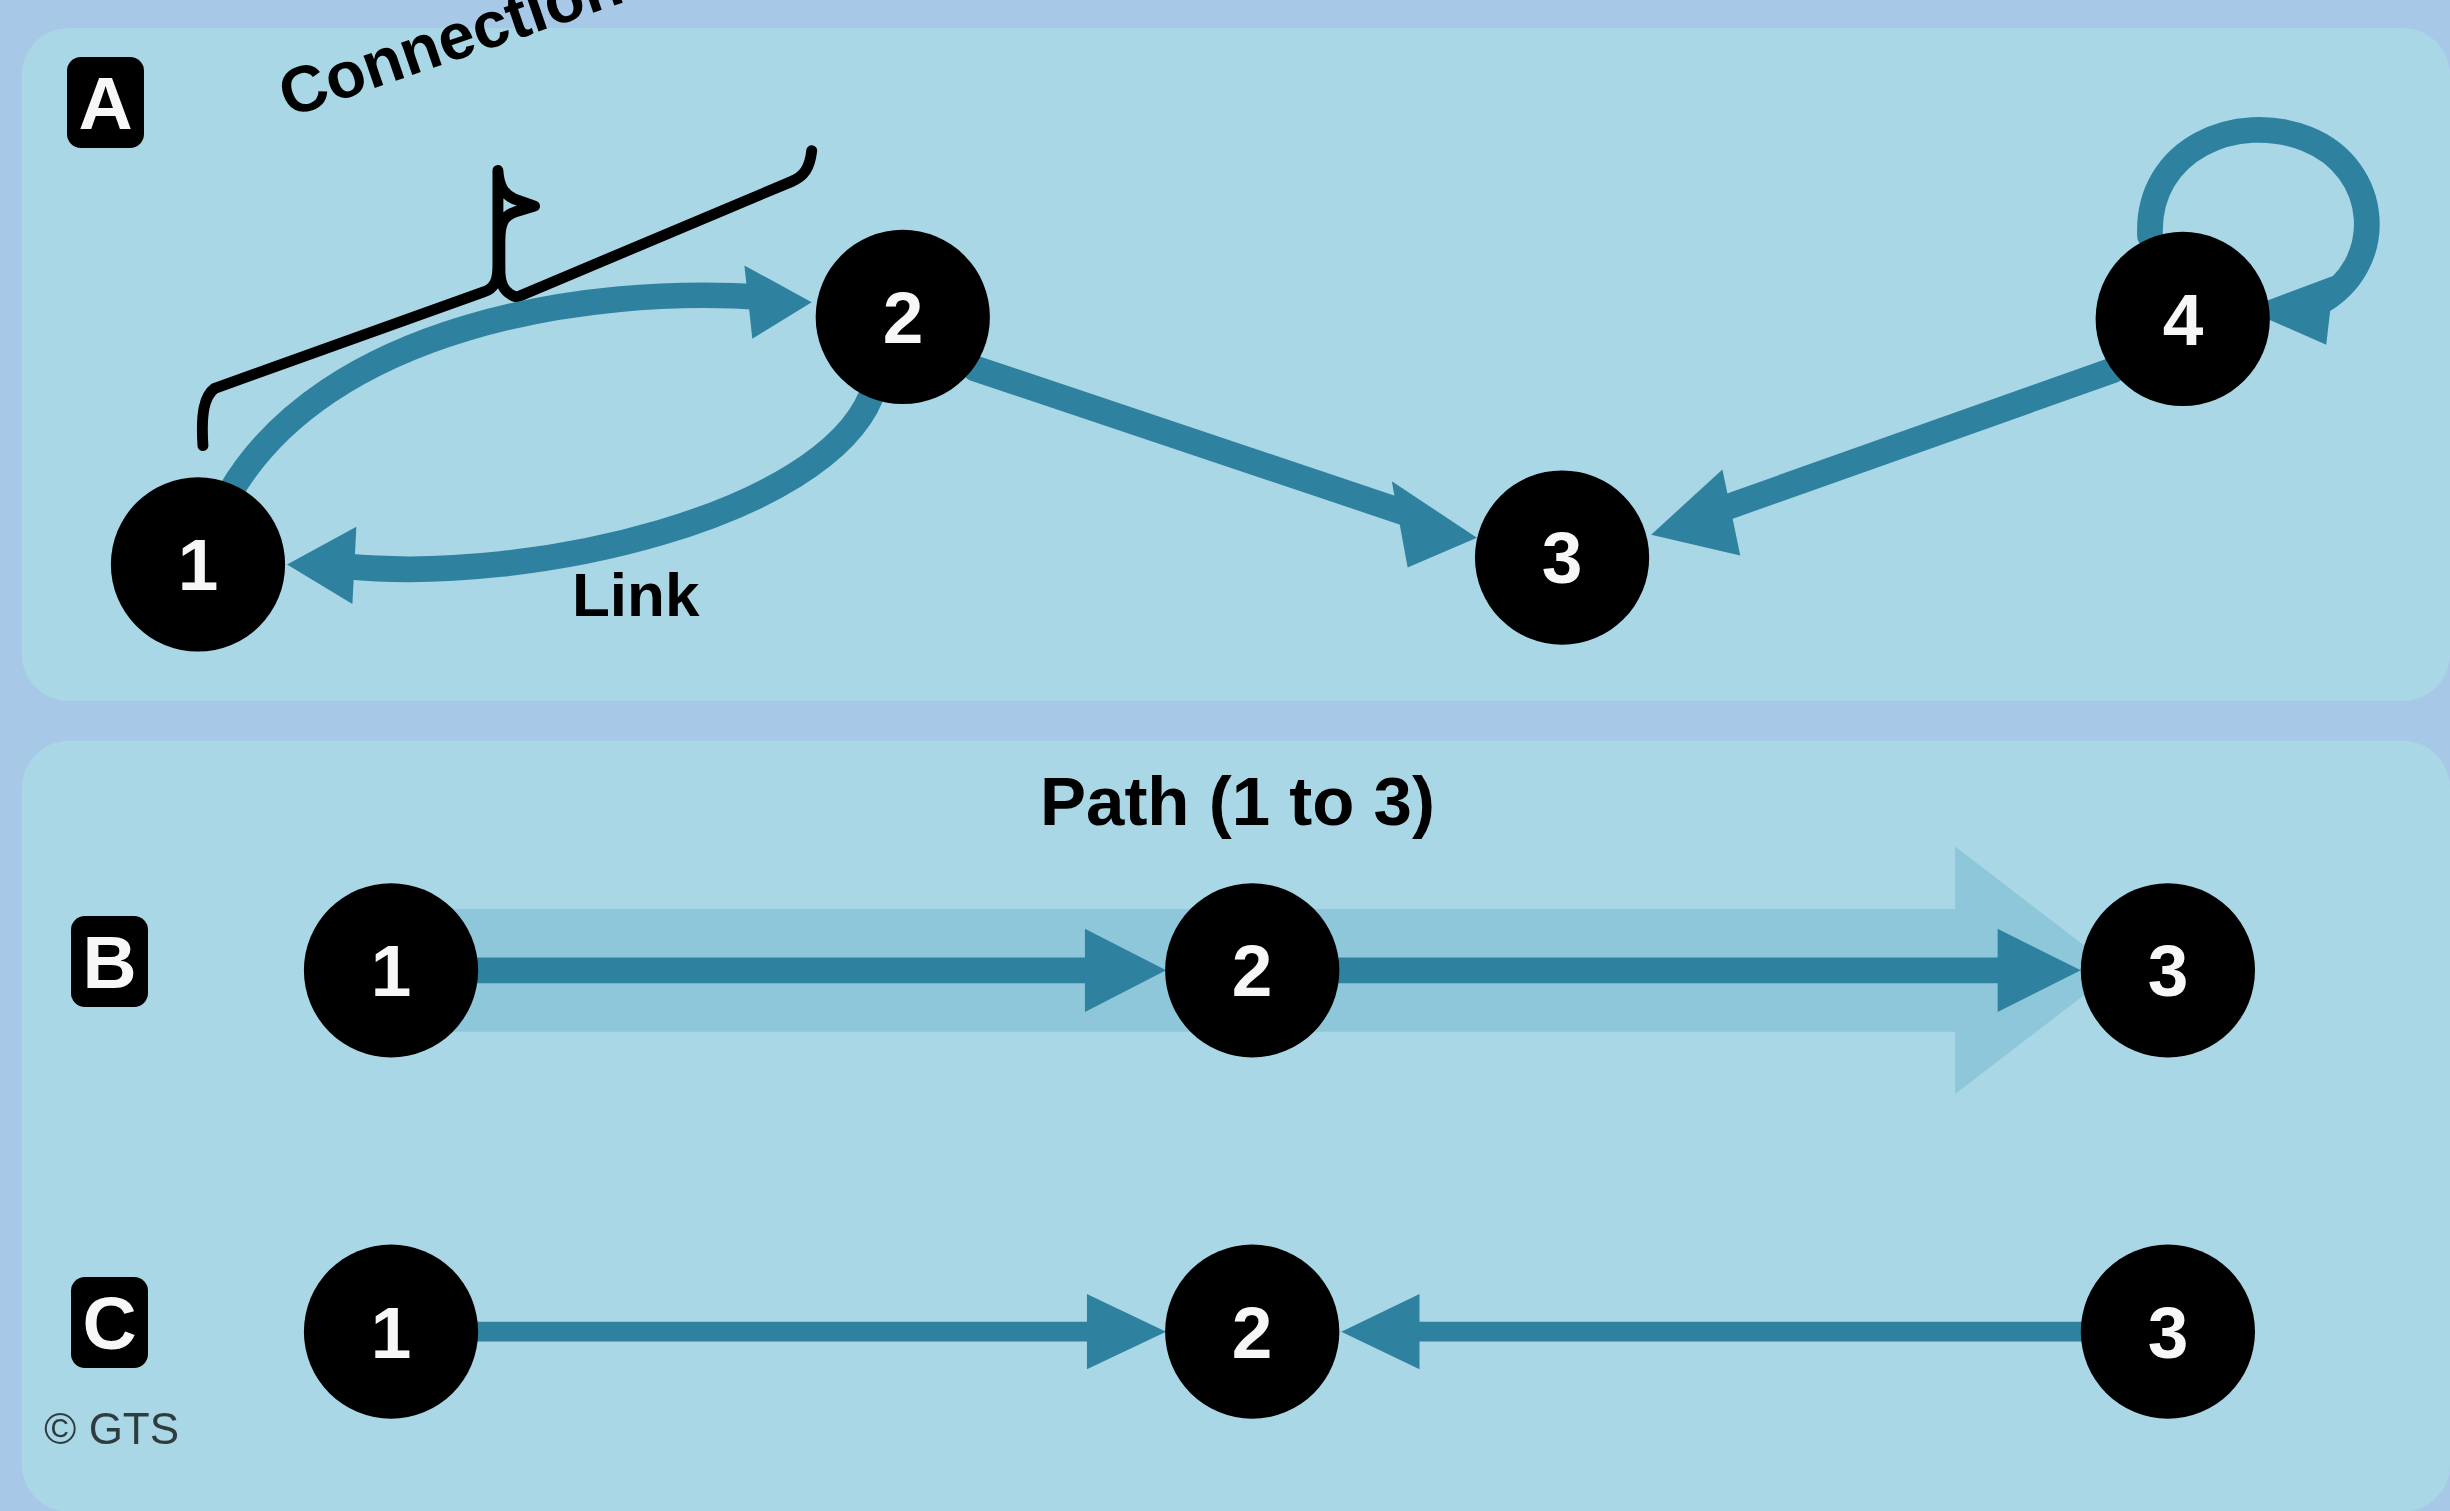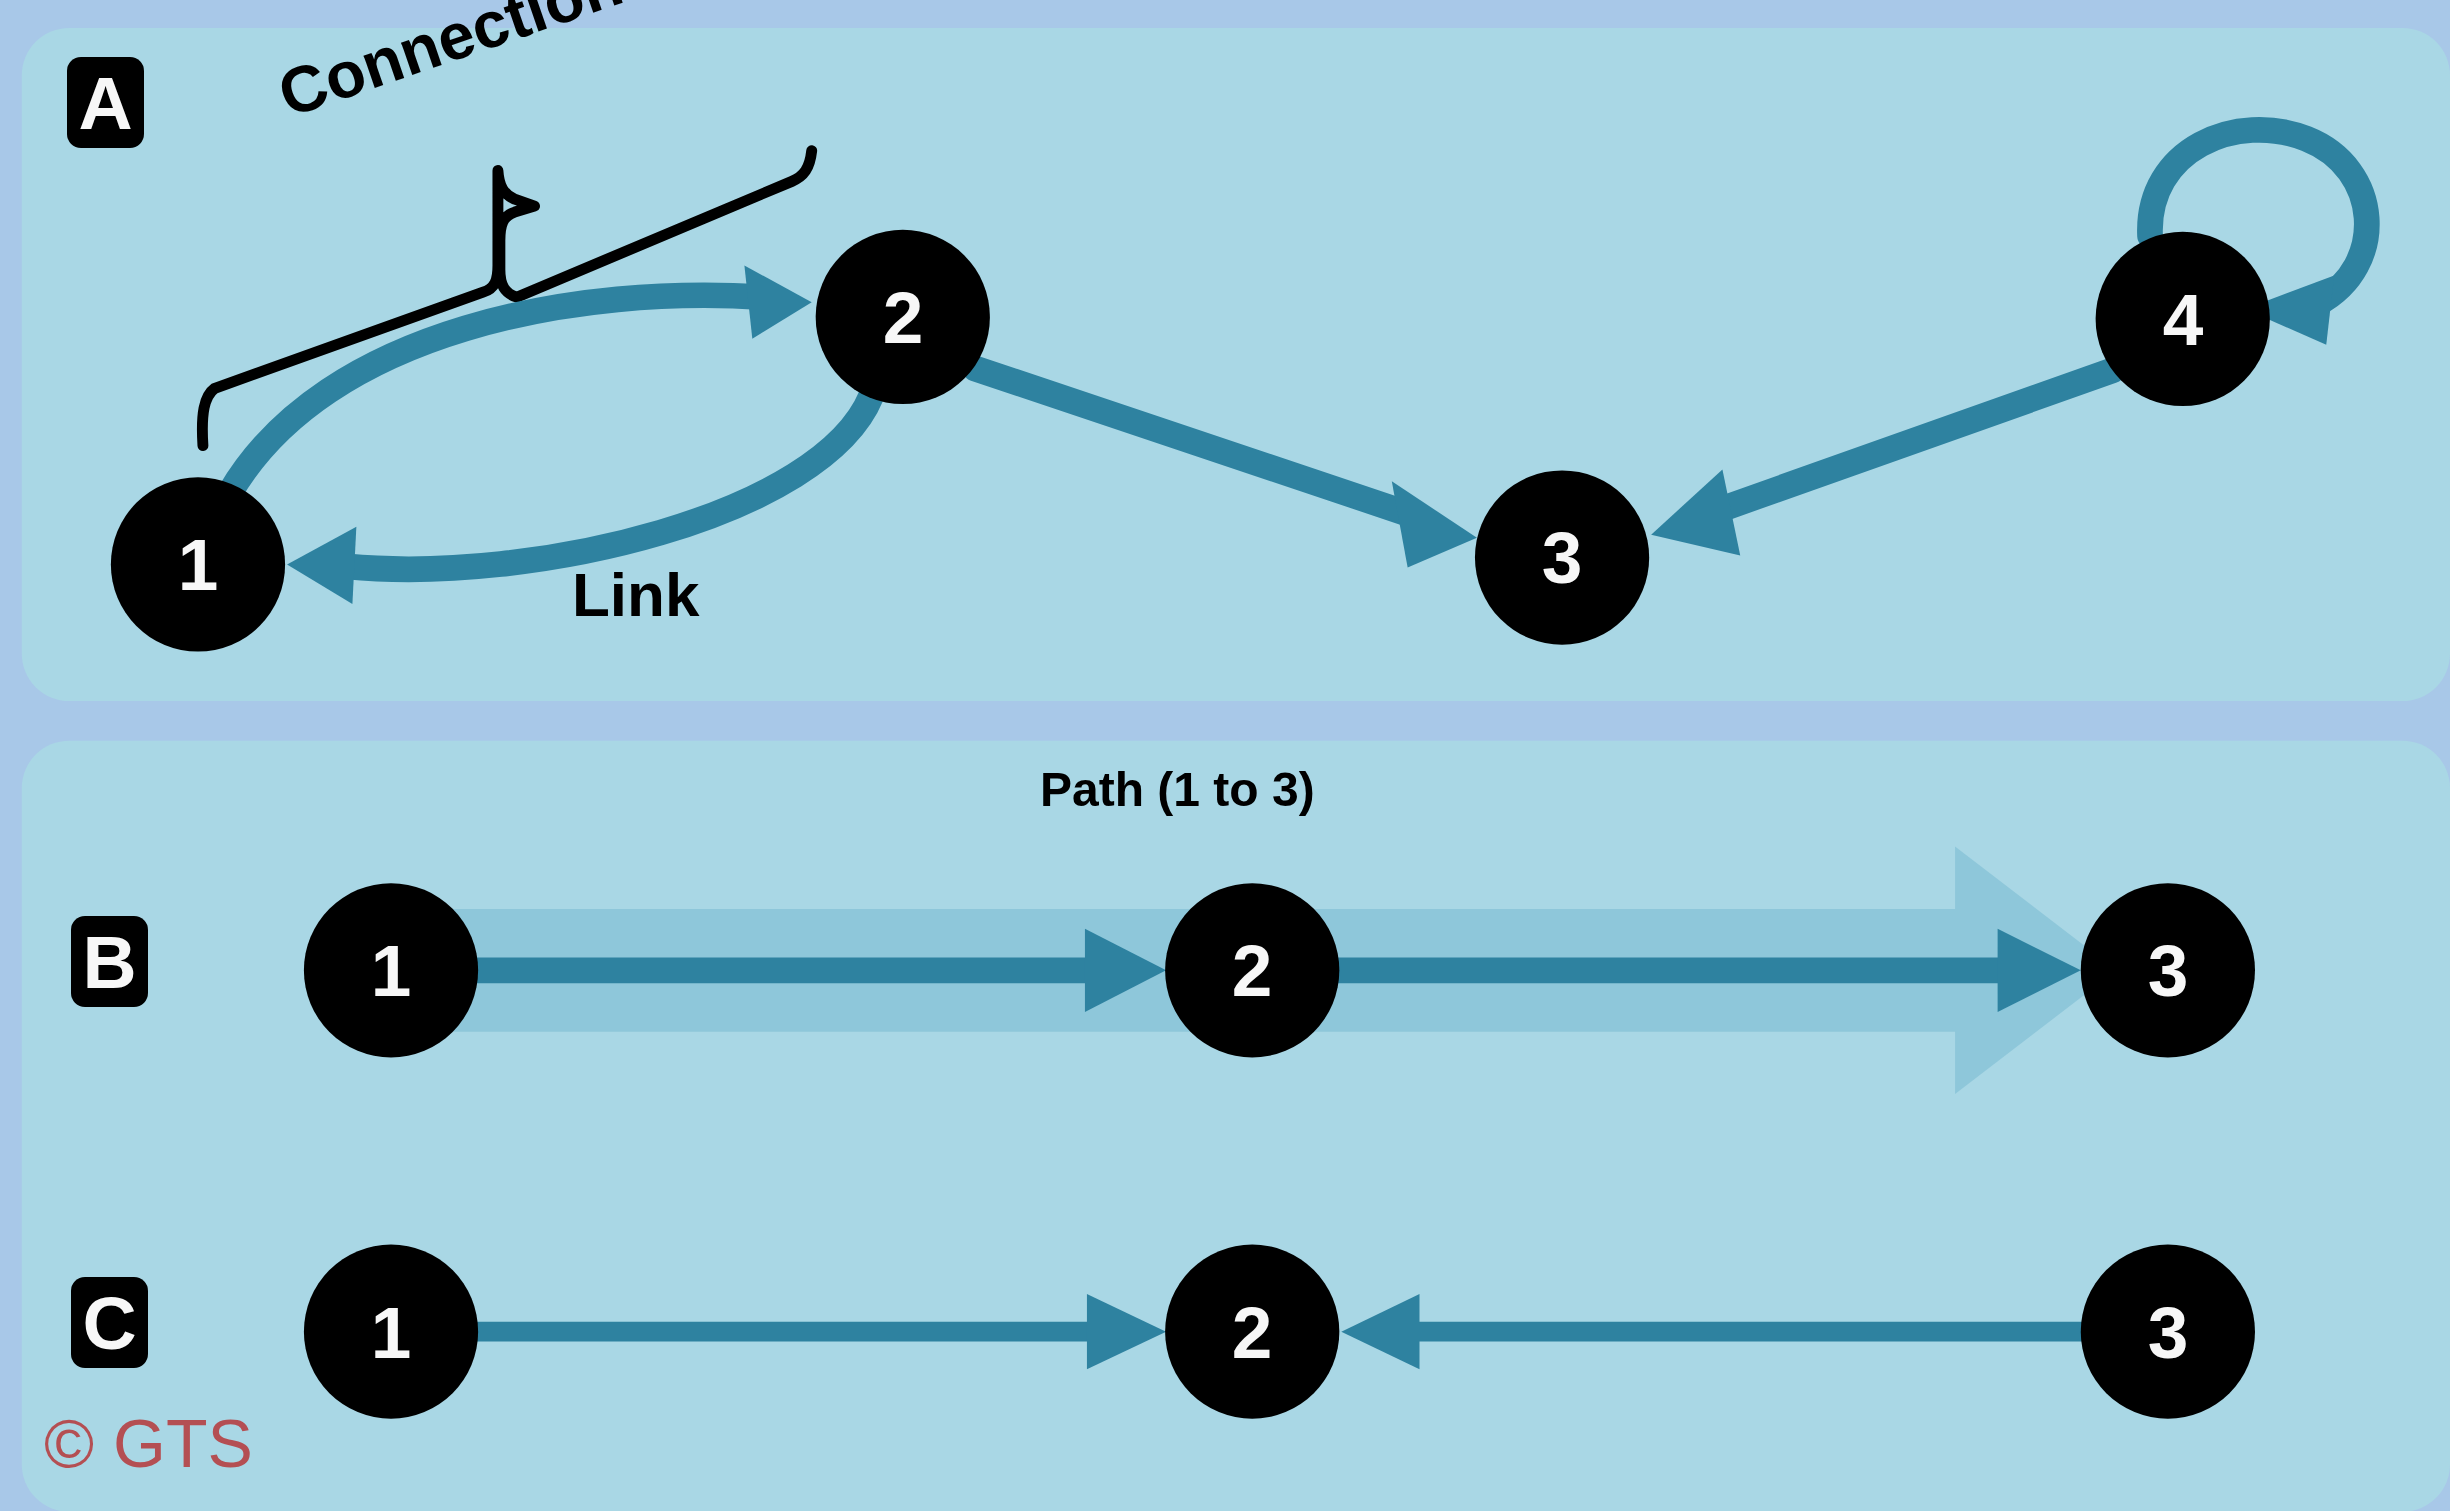--- a/index.html
+++ b/index.html
@@ -65,29 +65,29 @@
     transform-origin: left top;
   }
   #label-link {
     left: 572px;
     top: 559px;
     font-size: 62px;
   }
   #label-path {
     left: 1040px;
     top: 762px;
-    font-size: 48px;
+    font-size: 69px;
   }
   #watermark {
     position: absolute;
     left: 44px;
     top: 1404px;
     font-family: "Liberation Sans", sans-serif;
-    font-size: 68px;
-    color: #b91c1c;
+    font-size: 44px;
+    color: #000000;
     opacity: 0.72;
     white-space: nowrap;
   }
 </style>
 </head>
 <body>
 
 <div id="figure">
 
   <svg class="layer" viewBox="0 0 2475 1527">

